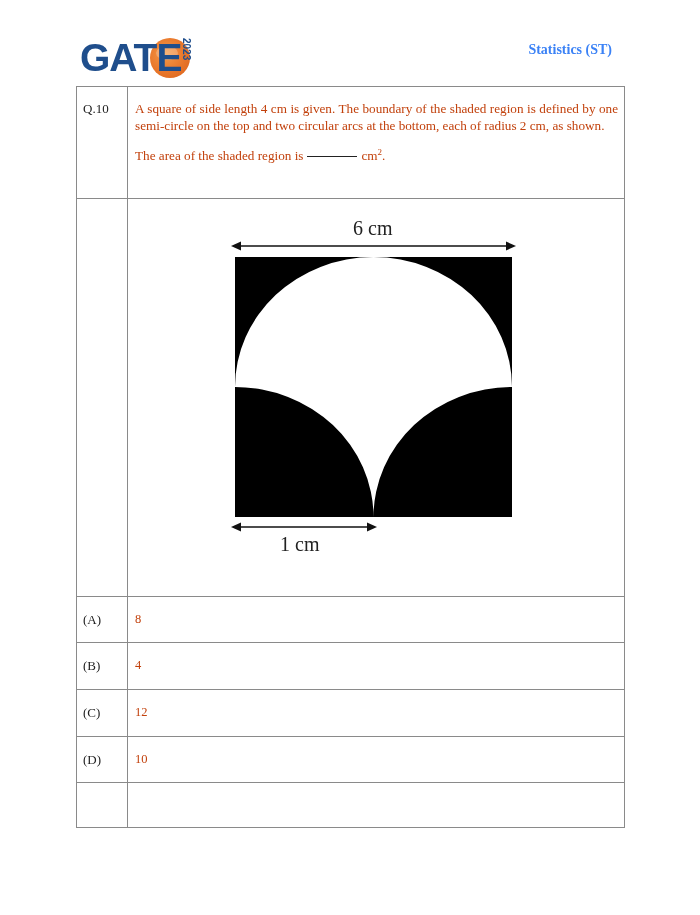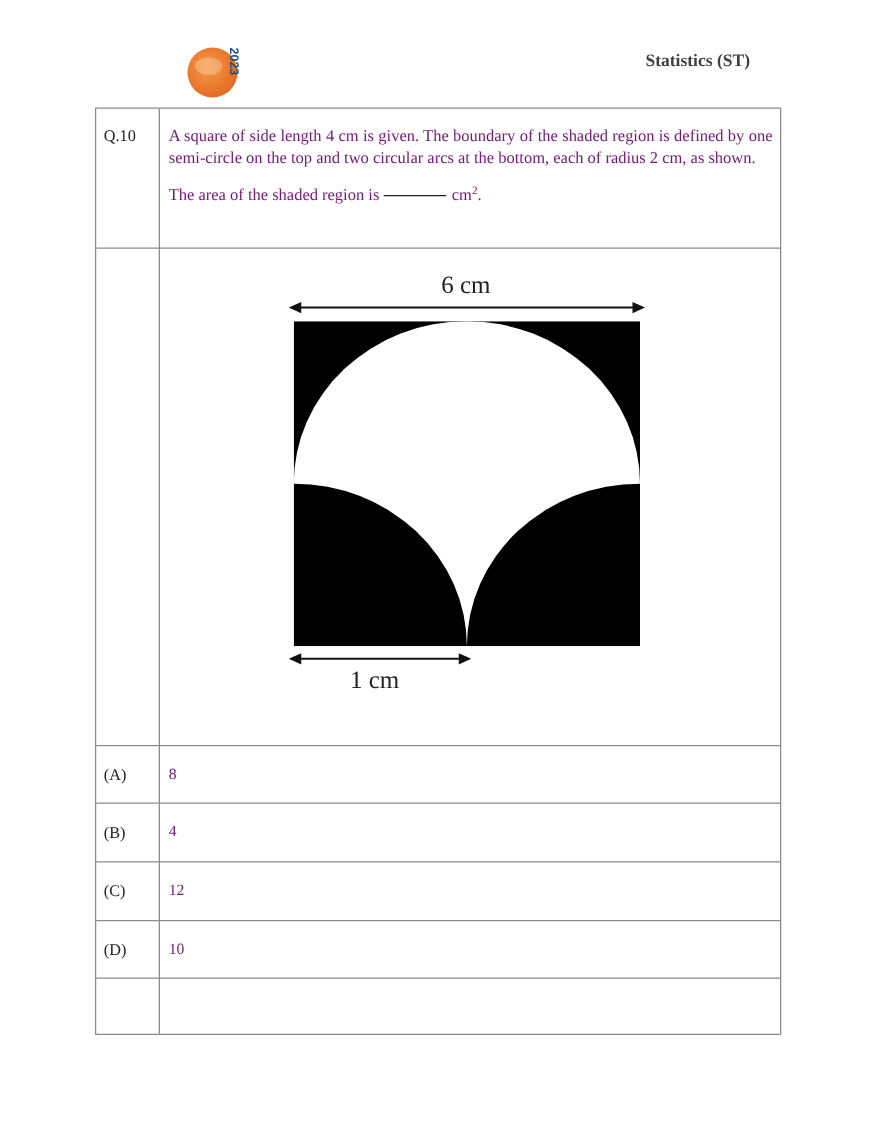--- a/index.html
+++ b/index.html
@@ -9,47 +9,48 @@
     .logo { position: absolute; left: 80px; top: 36px; height: 44px; width: 120px; }
     .logo-text { position: absolute; left: 0; top: 0; font-family: "Liberation Sans", "DejaVu Sans", sans-serif;
                  font-weight: bold; font-size: 39px; letter-spacing: -1px; color: #1f4e8c; line-height: 44px; z-index: 2; }
     .logo-globe { position: absolute; left: 70px; top: 2px; width: 40px; height: 40px; border-radius: 50%;
                   background: radial-gradient(circle at 40% 40%, #f59a4a 0%, #e8762a 55%, #d9601a 100%); z-index: 1; }
     .logo-globe::before { content: ""; position: absolute; left: 6px; top: 8px; width: 22px; height: 14px;
                   border-radius: 50%; background: rgba(255,255,255,0.25); }
     .logo-year { position: absolute; left: 100px; top: 2px; font-family: "Liberation Sans", "DejaVu Sans", sans-serif;
                  font-size: 10px; font-weight: bold; color: #1f4e8c; writing-mode: vertical-rl; line-height: 12px; z-index: 3; }
 
-    .subject { position: absolute; right: 100px; top: 42px; font-weight: bold; font-size: 14px; color: #404040; }
+    .subject { position: absolute; right: 88px; top: 42px; font-weight: bold; font-size: 14px; color: #3b82f6; }
 
     .qtable { position: absolute; left: 76px; top: 86px; width: 549px; height: 742px;
               border: 1.5px solid #8a8a8a; box-sizing: border-box; padding-left: 31px; }
     .row { position: absolute; left: 0; right: 0; border-bottom: 1.5px solid #8a8a8a; box-sizing: border-box; }
     .row.last { border-bottom: none; }
     .col-divider { position: absolute; left: 50px; top: 0; bottom: 0; border-left: 1.5px solid #8a8a8a; }
 
     .cell-left { position: absolute; left: 6px; font-size: 13px; color: #222; }
-    .cell-right { position: absolute; left: 58px; right: 6px; font-size: 13px; color: #701a75; }
+    .cell-right { position: absolute; left: 58px; right: 6px; font-size: 13px; color: #c2410c; }
 
     .qtext { top: 14px; line-height: 16.5px; text-align: justify; font-size: 13.2px; }
     .qtext p { margin: 0; }
     .qtext .prompt { margin-top: 10px; }
     .blank { display: inline-block; width: 50px; border-bottom: 1px solid #222; margin: 0 4px; transform: translateY(-3px); }
 
     .figure { position: absolute; left: 0; top: 0; }
     .dim-label { position: absolute; font-size: 20px; color: #222; }
 
     .opt-label { top: 15px; }
     .opt-value { top: 15px; font-size: 12.5px; }
   </style>
 </head>
 <body>
 
 <div class="logo">
   <span class="logo-globe"></span>
+  <span class="logo-text">GATE</span>
   <span class="logo-year">2023</span>
 </div>
 <div class="subject">Statistics (ST)</div>
 
 <div class="qtable">
   <div class="col-divider"></div>
 
   <div class="row" style="top:0; height:112px;">
     <span class="cell-left" style="top:14px;">Q.10</span>
     <div class="cell-right qtext">

